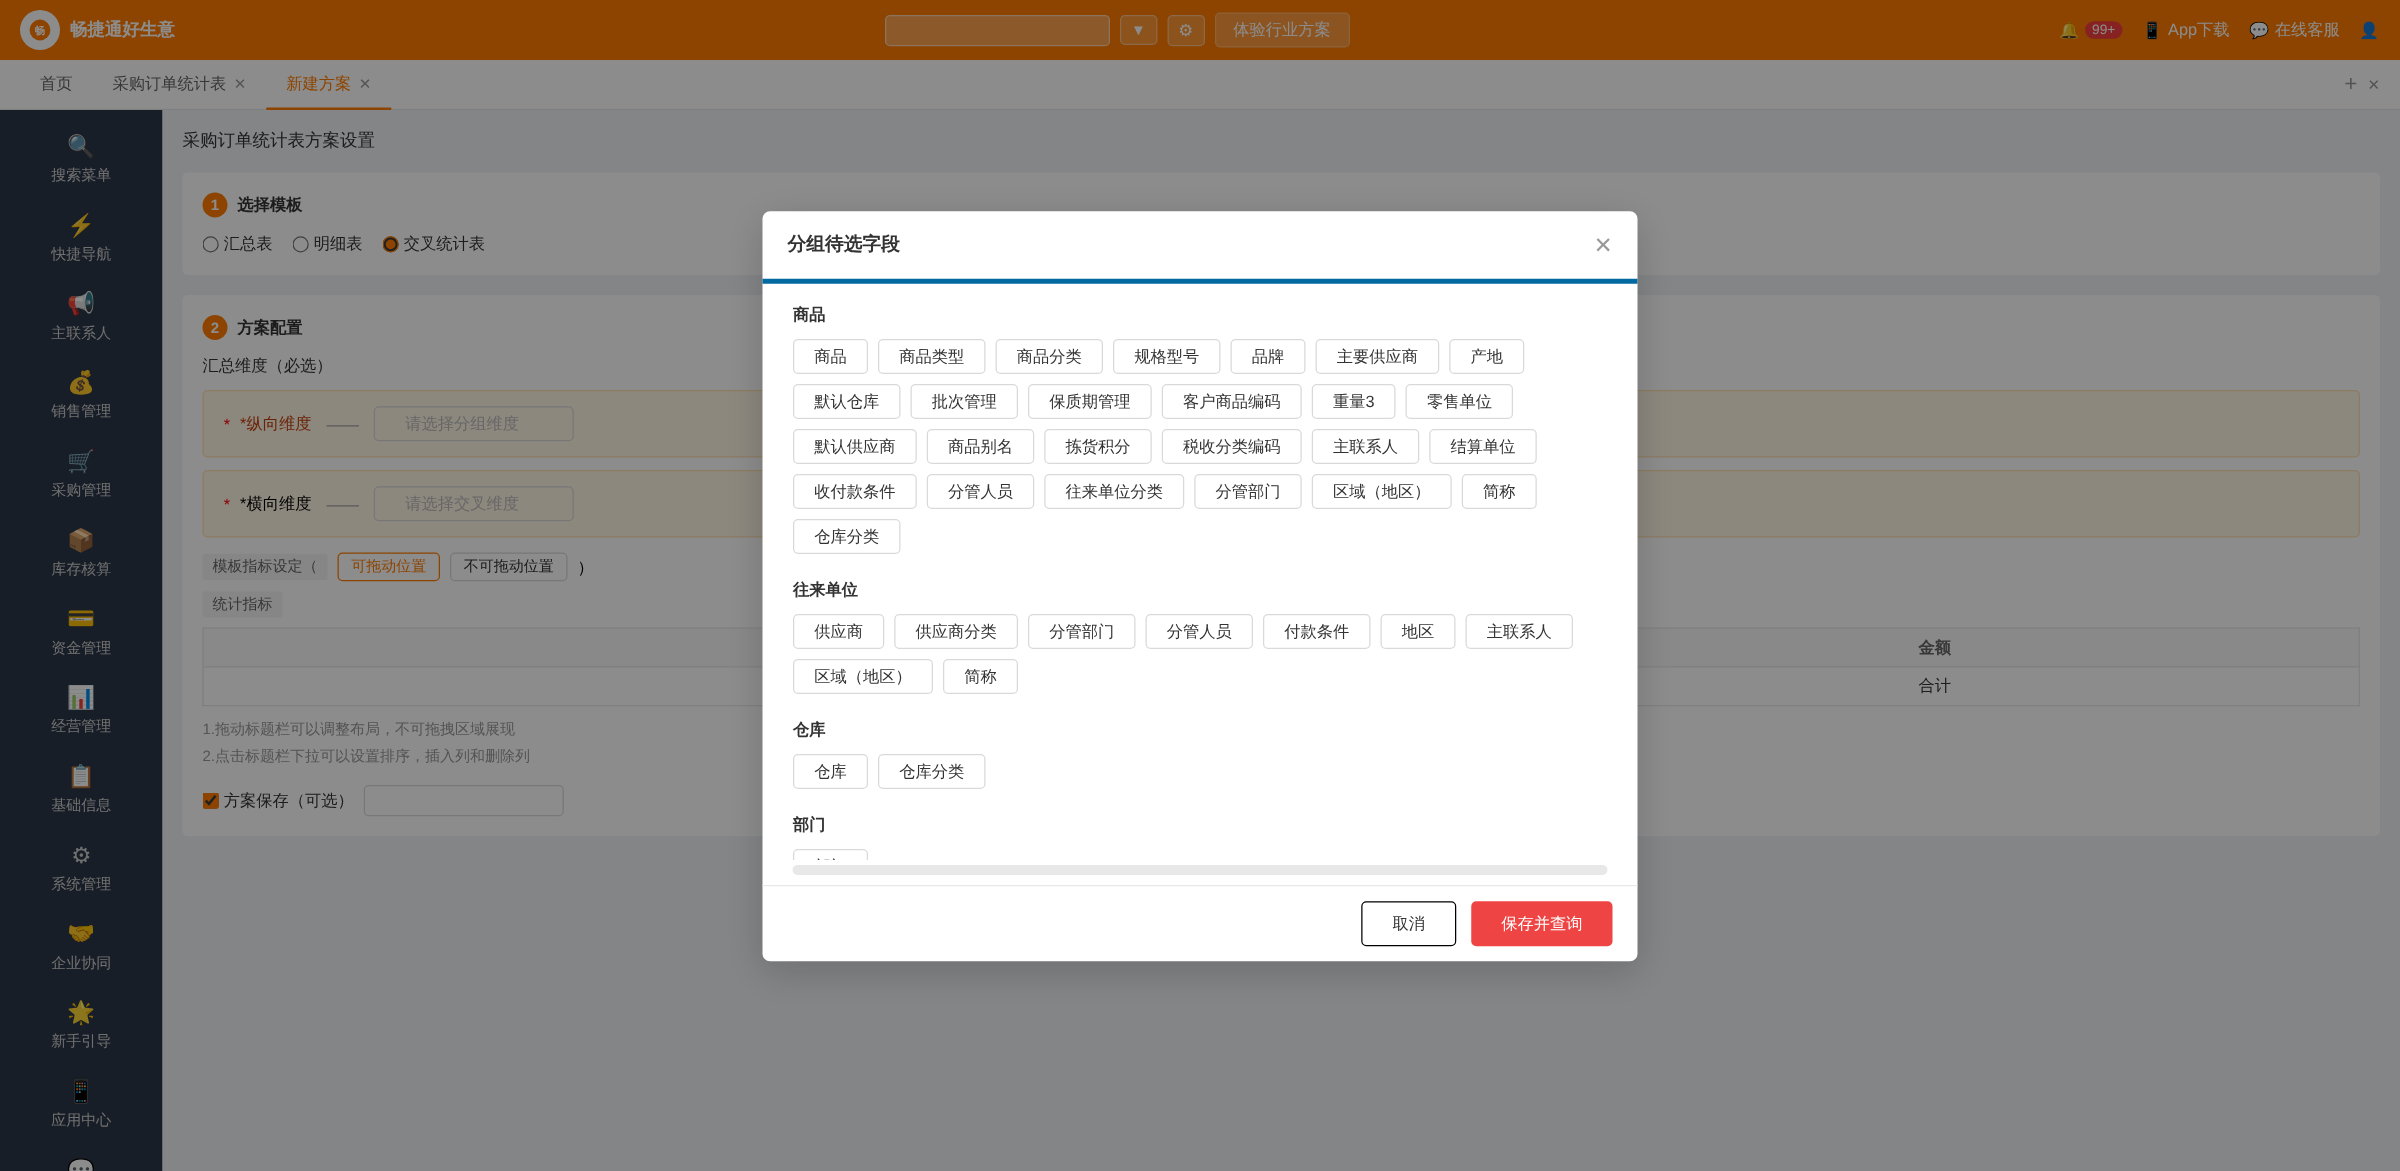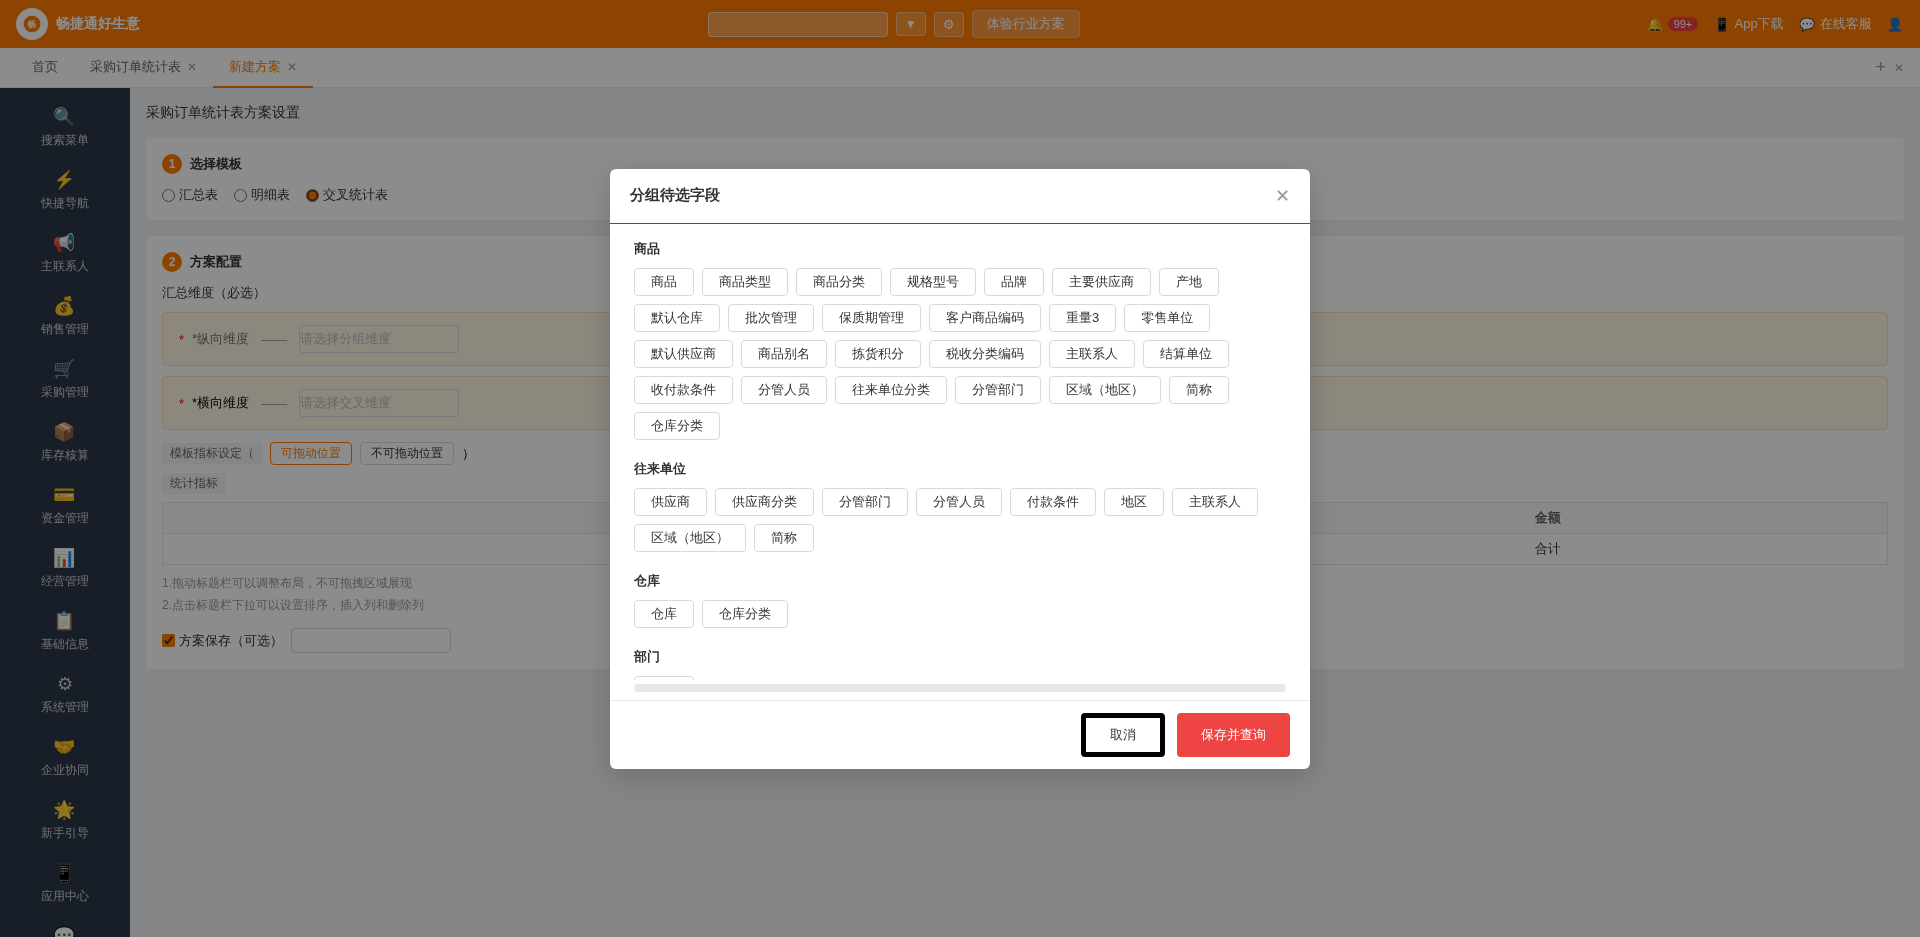--- a/index.html
+++ b/index.html
@@ -89,21 +89,21 @@
     .card { background: white; border-radius: 4px; padding: 16px; margin-bottom: 16px; }
     .step-label { display: flex; align-items: center; gap: 8px; margin-bottom: 12px; }
     .step-num { background: #ff7d00; color: white; border-radius: 50%; width: 20px; height: 20px; display: flex; align-items: center; justify-content: center; font-size: 12px; font-weight: bold; }
     .step-text { font-size: 13px; font-weight: bold; color: #333; }
     .template-options { display: flex; gap: 16px; align-items: center; }
     .radio-item { display: flex; align-items: center; gap: 4px; font-size: 13px; color: #333; cursor: pointer; }
     .radio-item input { accent-color: #ff7d00; }
 
     .config-row { display: flex; align-items: center; gap: 8px; margin-bottom: 10px; }
     .config-label { font-size: 13px; color: #333; min-width: 80px; font-family: Liberation Serif, serif; }
-    .config-select { border: 1px solid #d9d9d9; border-radius: 4px; padding: 4px 0; font-size: 13px; color: #999; min-width: 160px; }
+    .config-select { border: 1px solid #d9d9d9; border-radius: 4px; padding: 4px 24px; font-size: 13px; color: #999; min-width: 160px; }
 
     .section-highlight { background: #fff7e6; border: 1px solid #ffe0b2; border-radius: 4px; padding: 12px 16px; margin-bottom: 10px; }
     .dimension-row { display: flex; align-items: center; gap: 8px; }
 
     .indicator-section { margin-top: 12px; }
     .indicator-header { display: flex; align-items: center; gap: 8px; margin-bottom: 8px; }
     .indicator-label { font-size: 12px; color: #666; background: #f5f5f5; padding: 2px 8px; border-radius: 2px; }
     .pos-btn { padding: 2px 10px; border: 1px solid #d9d9d9; border-radius: 4px; font-size: 12px; color: #333; background: white; cursor: pointer; }
     .pos-btn.active { border-color: #ff7d00; color: #ff7d00; }
 
@@ -111,21 +111,21 @@
     .stats-table th, .stats-table td { border: 1px solid #e8e8e8; padding: 6px 12px; text-align: center; }
     .stats-table th { background: #fafafa; color: #666; }
     .stats-table td { color: #333; }
 
     .hint-text { font-size: 12px; color: #999; margin-top: 8px; line-height: 1.8; }
 
     .plan-save-row { display: flex; align-items: center; gap: 8px; margin-top: 12px; }
     .plan-name-input { border: 1px solid #d9d9d9; border-radius: 4px; padding: 4px 10px; font-size: 13px; width: 160px; }
     .checkbox-label { display: flex; align-items: center; gap: 4px; font-size: 13px; color: #333; }
     .checkbox-label input { accent-color: #ff7d00; }
-    .cancel-btn { padding: 8px 24px; border: 5px solid #000000; border-radius: 4px; background: white; font-size: 13px; color: #333; cursor: pointer; }
+    .cancel-btn { padding: 8px 24px; border: 1px solid #000000; border-radius: 4px; background: white; font-size: 13px; color: #333; cursor: pointer; }
     .save-btn { padding: 8px 24px; border: none; border-radius: 4px; background: #ef4444; font-size: 13px; color: white; cursor: pointer; }
 
     
     .modal-overlay {
       position: fixed;
       top: 0; left: 0; right: 0; bottom: 0;
       background: rgba(0,0,0,0.45);
       z-index: 1000;
       display: flex;
       align-items: center;
@@ -135,21 +135,21 @@
       background: white;
       border-radius: 6px;
       width: 700px;
       max-height: 600px;
       display: flex;
       flex-direction: column;
       box-shadow: 0 8px 32px rgba(0,0,0,0.18);
     }
     .modal-header {
       padding: 16px 20px;
-      border-bottom: 1px solid #0369a1;
+      border-bottom: 4px solid #0369a1;
       display: flex;
       align-items: center;
       justify-content: space-between;
     }
     .modal-title { font-size: 15px; font-weight: bold; color: #333; }
     .modal-close { cursor: pointer; color: #999; font-size: 18px; }
     .modal-body {
       flex: 1;
       overflow-y: auto;
       padding: 16px 24px;
@@ -313,21 +313,21 @@
       <div class="step-label">
         <div class="step-num">2</div>
         <span class="step-text">方案配置</span>
       </div>
       <div class="config-row">
         <span class="config-label">汇总维度（必选）</span>
       </div>
       <div class="section-highlight">
         <div class="dimension-row">
           <span style="color:red">*</span>
-          <span style="font-size:13px;color:#737373;">*纵向维度</span>
+          <span style="font-size:13px;color:#c2410c;">*纵向维度</span>
           <span style="color:#999;margin:0 4px;">——</span>
           <div class="config-select">
             <span style="color:#bbb;">请选择分组维度</span>
           </div>
         </div>
       </div>
       <div class="section-highlight" style="margin-top:8px;">
         <div class="dimension-row">
           <span style="color:red">*</span>
           <span style="font-size:13px;color:#000000;">*横向维度</span>

